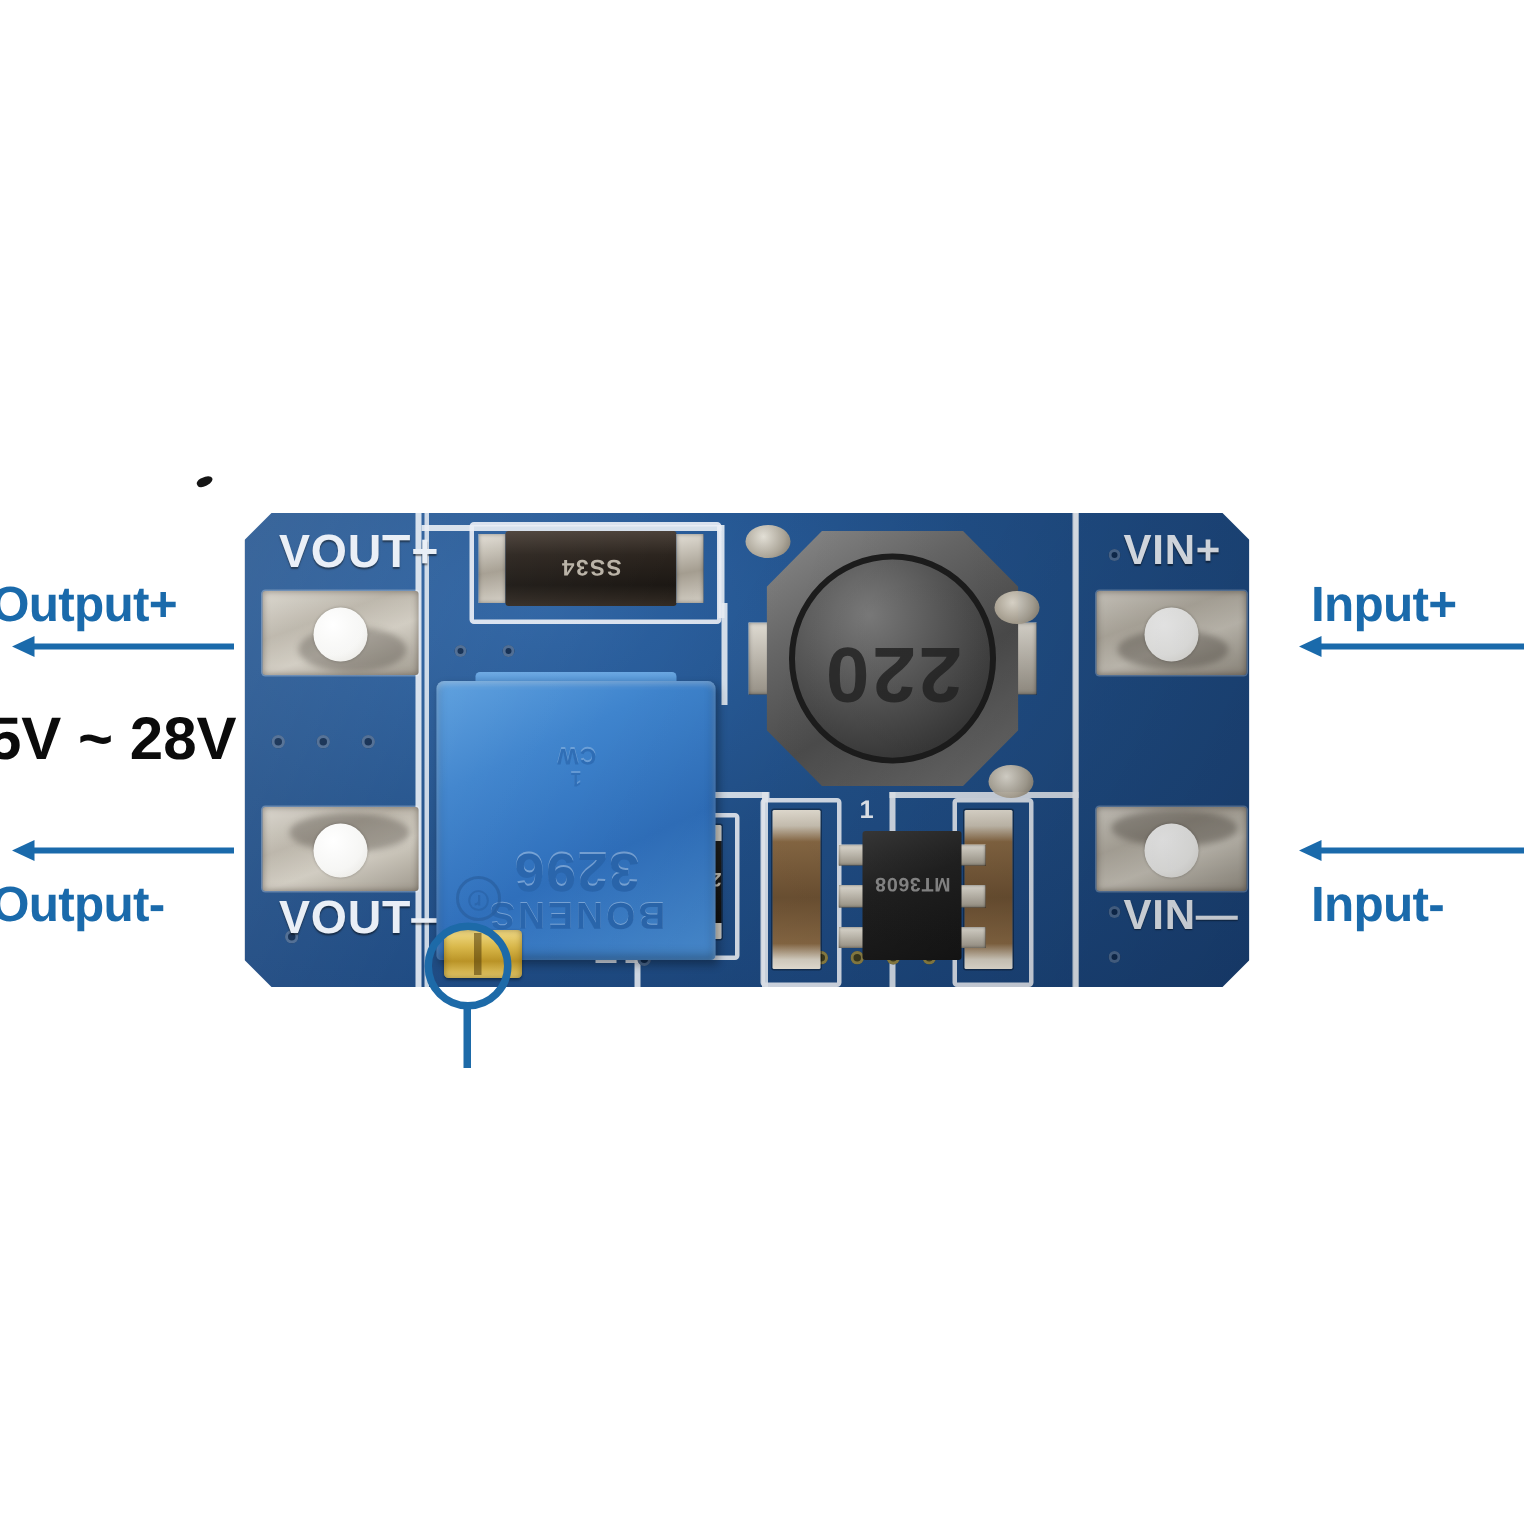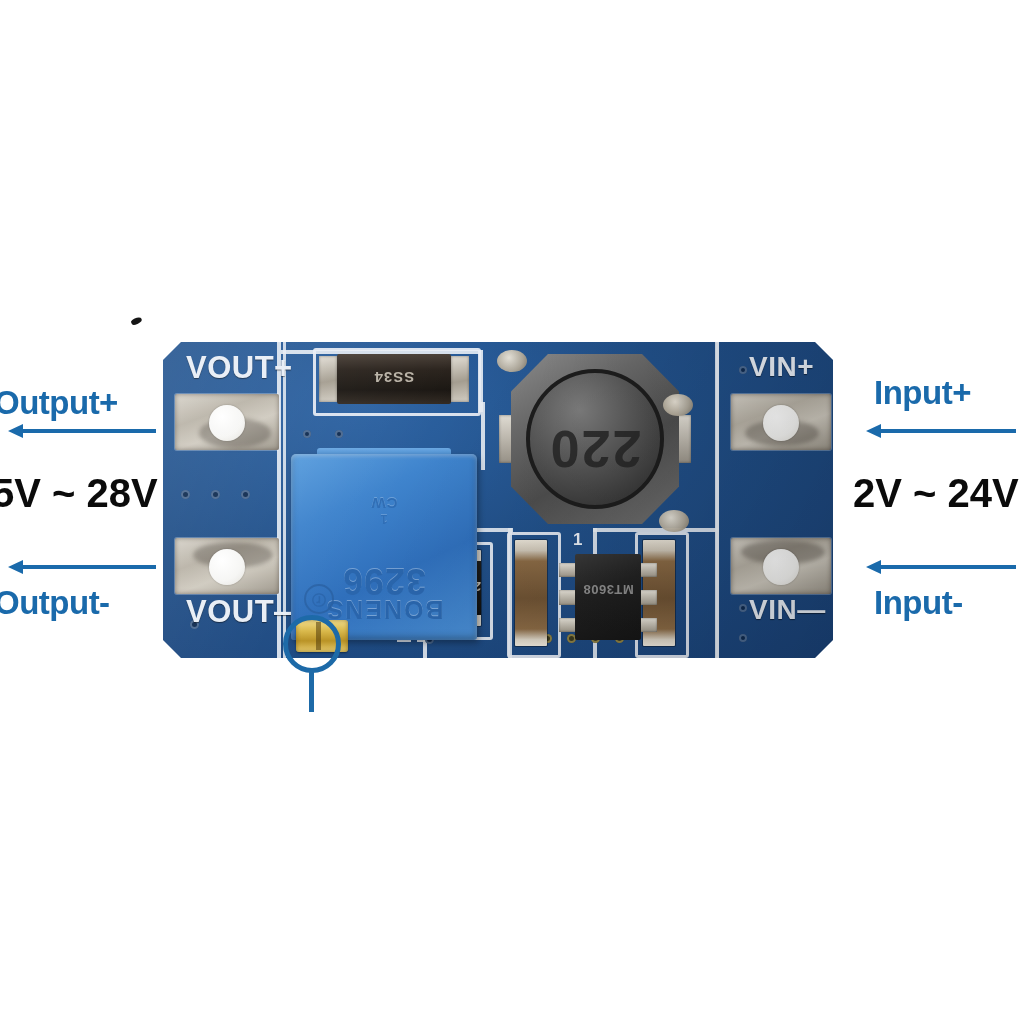--- a/index.html
+++ b/index.html
@@ -207,27 +207,26 @@
   </div>
 
   <div class="anno black" style="left:-8px;top:473px;">5V ~ 28V</div>
 
   <div class="arrow" style="left:8px;top:560px;width:148px;">
     <div class="head"></div>
     <div class="shaft"></div>
   </div>
   <div class="anno blue" style="left:-6px;top:586px;">Output-</div>
 
-  <div class="anno blue" style="left:874px;top:376px;">Input+</div>
+  <div class="anno blue" style="left:874px;top:386px;">Input+</div>
   <div class="arrow" style="left:866px;top:424px;width:150px;">
     <div class="head"></div>
     <div class="shaft"></div>
   </div>
 
-  <div class="anno black" style="left:853px;top:473px;">2V ~ 24V</div>
 
   <div class="arrow" style="left:866px;top:560px;width:150px;">
     <div class="head"></div>
     <div class="shaft"></div>
   </div>
   <div class="anno blue" style="left:874px;top:586px;">Input-</div>
 
   <div class="speck" style="left:131px;top:318px;width:11px;height:6px;"></div>
 
   <div id="pcb">

